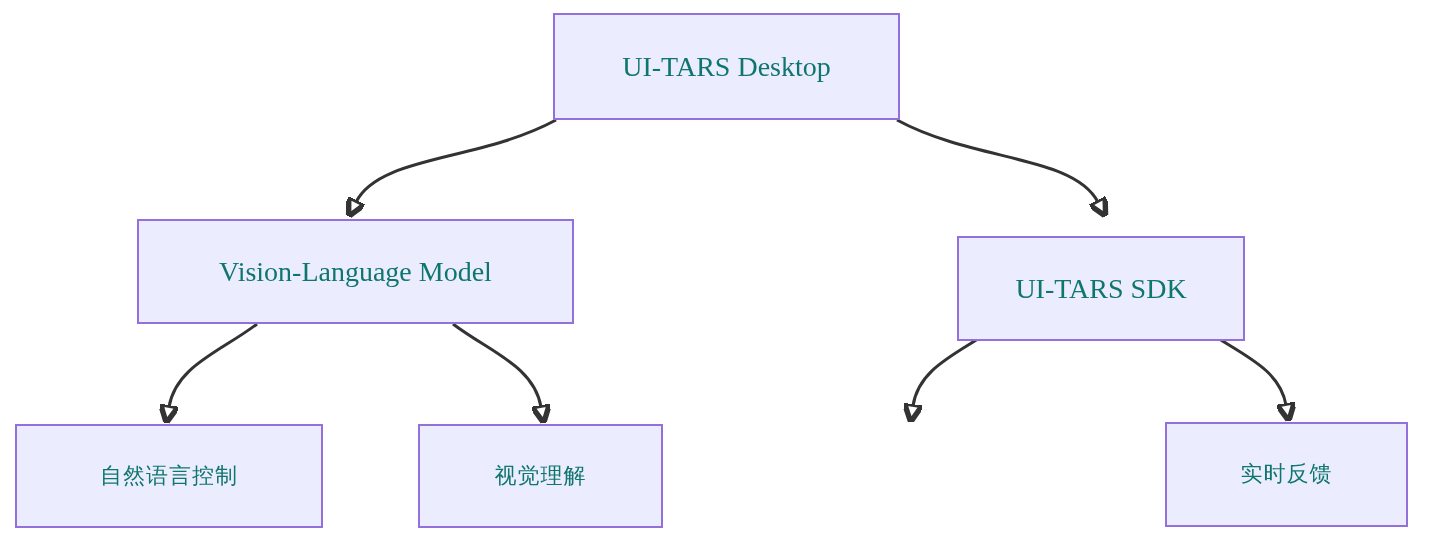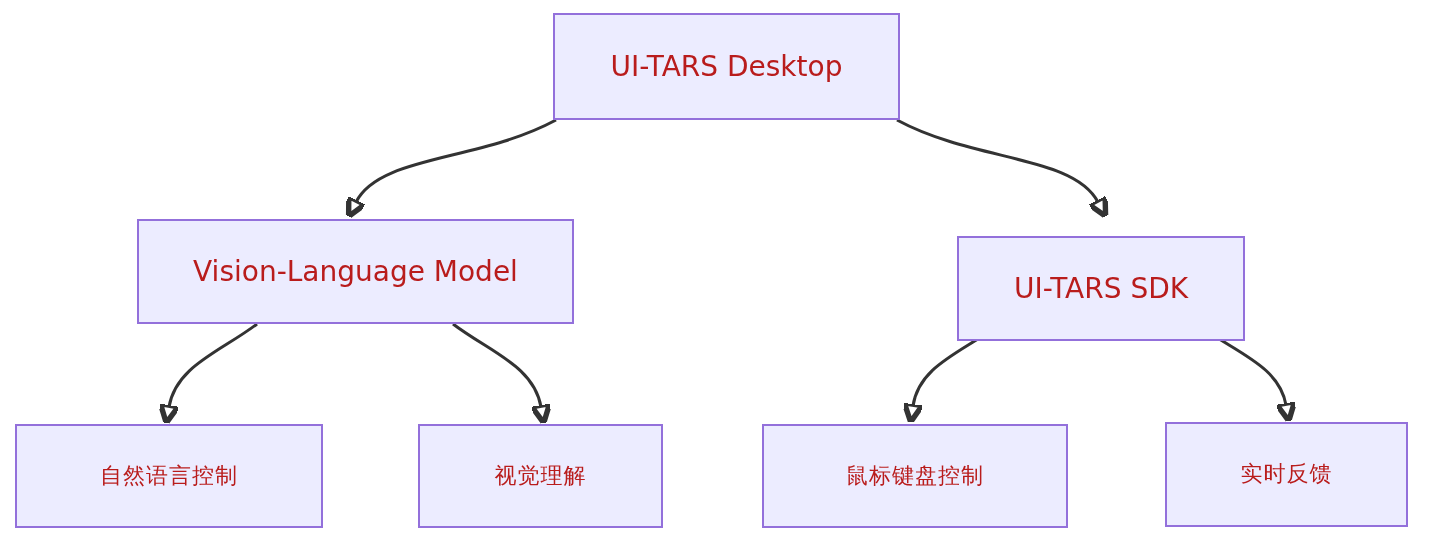--- a/index.html
+++ b/index.html
@@ -32,25 +32,26 @@
     position: absolute;
     box-sizing: border-box;
     background: #ECECFF;
     border: 2px solid #9370DB;
     display: flex;
     align-items: center;
     justify-content: center;
     z-index: 2;
   }
   .node .label {
-    color: #b91c1c;
+    color: #0f766e;
     font-size: 28px;
     line-height: 1.2;
     white-space: nowrap;
     text-align: center;
+    font-family: Liberation Serif, serif;
   }
   .node .label.cjk {
     font-size: 22px;
     letter-spacing: 1px;
   }
   .watermark {
     position: absolute;
     left: 1044px;
     top: 459px;
     z-index: 5;
@@ -94,22 +95,19 @@
   </div>
 
   <div class="node" style="left:15px; top:424px; width:308px; height:104px">
     <span class="label cjk">自然语言控制</span>
   </div>
 
   <div class="node" style="left:418px; top:424px; width:245px; height:104px">
     <span class="label cjk">视觉理解</span>
   </div>
 
-  <div class="node" style="left:762px; top:424px; width:306px; height:104px">
-    <span class="label cjk">鼠标键盘控制</span>
-  </div>
 
   <div class="node" style="left:1165px; top:422px; width:243px; height:105px">
     <span class="label cjk">实时反馈</span>
   </div>
 
 
 </div>
 
 </body></html>

